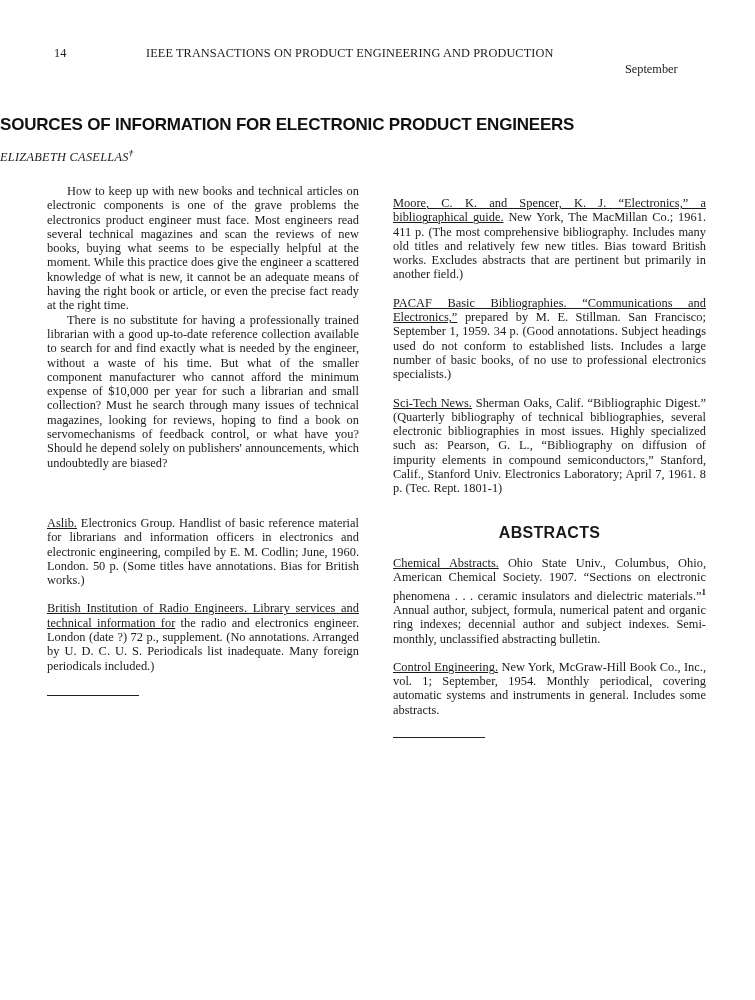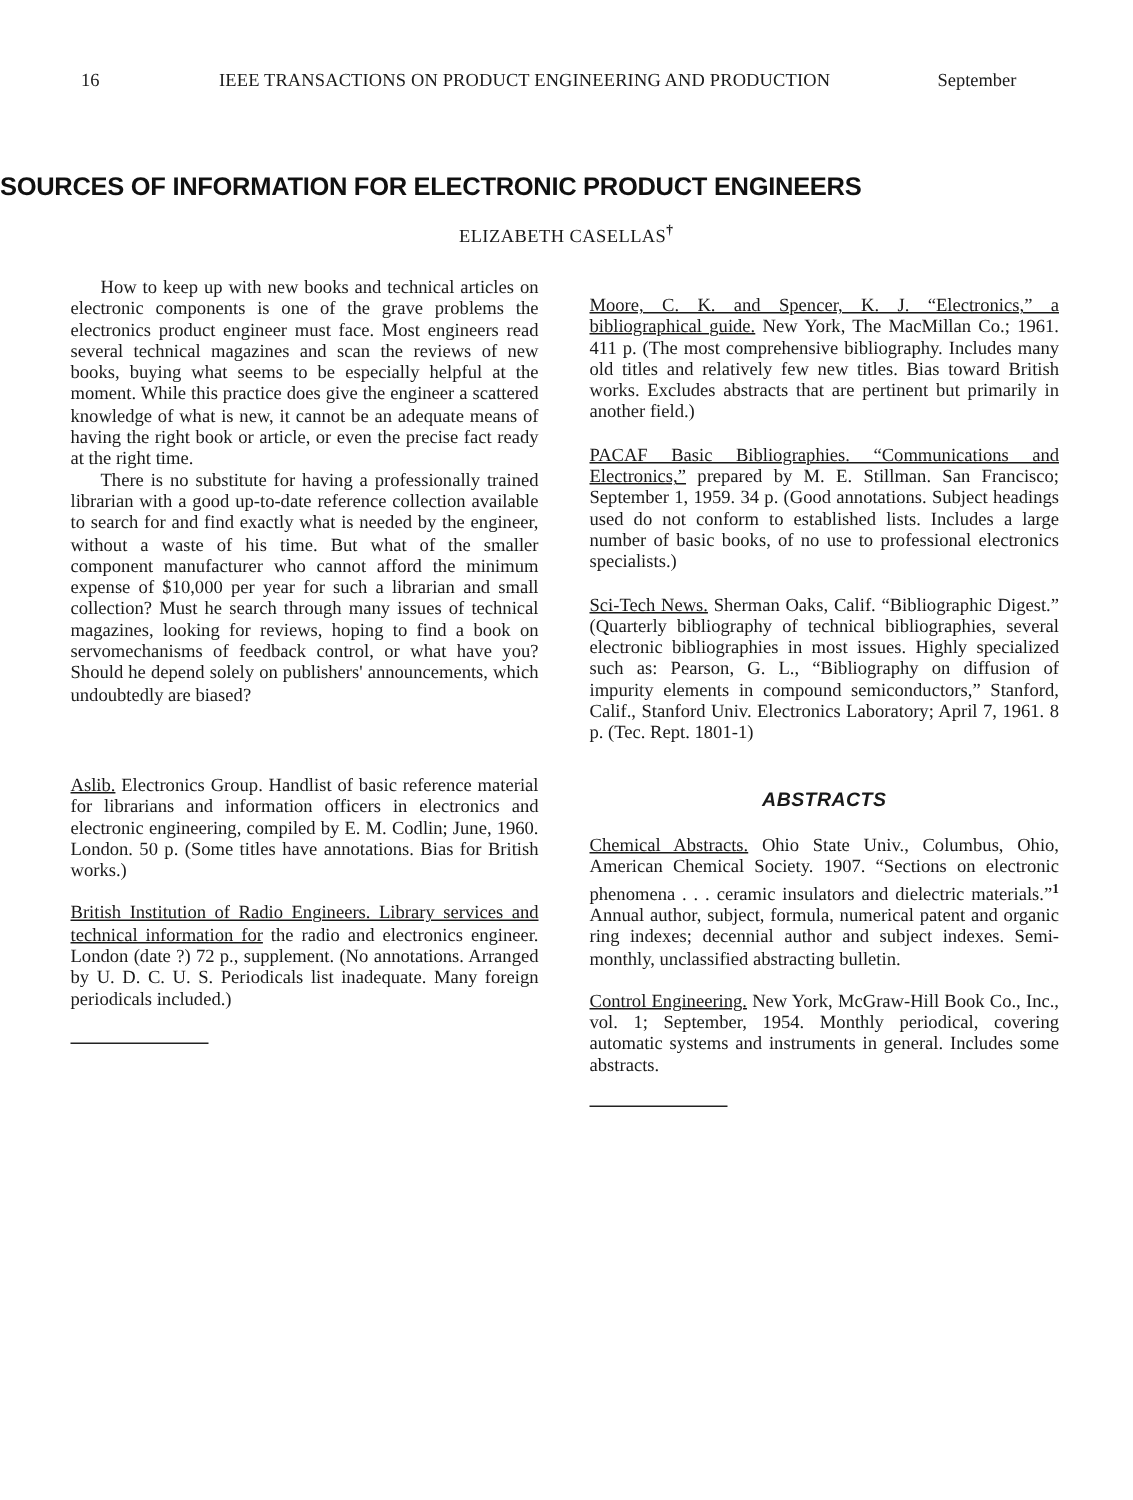--- a/index.html
+++ b/index.html
@@ -1,44 +1,44 @@
 <!DOCTYPE html>
 <html><head>
 <meta charset="utf-8">
 <style>
   html, body { margin:0; padding:0; background:#fff; }
   body { width:755px; height:1000px; position:relative; overflow:hidden; color:#1a1a1a;
          font-family:"Liberation Serif","DejaVu Serif",serif; }
   .running-head { position:absolute; top:46px; left:0; width:755px; height:18px; font-size:12.3px; }
   .running-head .pg { position:absolute; left:54px; top:0; }
   .running-head .journal { position:absolute; left:146px; top:0; letter-spacing:0.1px; }
-  .running-head .month { position:absolute; left:625px; top:0; }
+  .running-head .month { position:absolute; left:625px; top:16px; }
   .title { position:absolute; top:115px; left:0; width:755px; text-align:left;
            font-family:"Liberation Sans","DejaVu Sans",sans-serif; font-weight:bold; font-size:17px;
            letter-spacing:-0.2px; color:#111; }
-  .author { position:absolute; top:148px; left:0; width:755px; text-align:center; font-size:12.3px; letter-spacing:0.3px; }
+  .author { position:absolute; top:148px; left:0; width:755px; font-size:12.3px; letter-spacing:0.3px;font-style:italic; }
   .author sup { font-size:9px; font-weight:bold; }
   .col { position:absolute; font-size:12.4px; line-height:14.3px; }
   .col-left { left:47px; top:184px; width:312px; }
   .col-right { left:377px; top:196px; width:313px;margin-left:16px; }
   p { margin:0; text-align:justify; }
   .indent { text-indent:20px; }
   .gap { height:14px; }
-  .section-head { font-family:"Liberation Sans","DejaVu Sans",sans-serif; font-weight:bold; font-size:13px;
-                  text-align:center; letter-spacing:0.3px;font-style:italic; }
+  .section-head { font-family:"Liberation Sans","DejaVu Sans",sans-serif; font-weight:bold; font-size:16px;
+                  text-align:center; letter-spacing:0.3px; }
   .ul { text-decoration:underline; text-decoration-thickness:1px; }
   .fn-rule { width:92px; height:1px; background:#222; }
   .footnote { font-size:10.6px; line-height:12.6px; }
   .fn-sup { font-size:9px; vertical-align:super; font-weight:bold; }
 </style>
 </head>
 <body>
 
 <div class="running-head">
-  <span class="pg">16</span>
+  <span class="pg">14</span>
   <span class="journal">IEEE TRANSACTIONS ON PRODUCT ENGINEERING AND PRODUCTION</span>
   <span class="month">September</span>
 </div>
 
 <div class="title">SOURCES OF INFORMATION FOR ELECTRONIC PRODUCT ENGINEERS</div>
 <div class="author"><span>ELIZABETH CASELLAS</span><sup>†</sup></div>
 
 <div class="col col-left">
   <p class="indent">How to keep up with new books and technical articles on electronic components is one of the grave problems the electronics product engineer must face. Most engineers read several technical magazines and scan the reviews of new books, buying what seems to be especially helpful at the moment. While this practice does give the engineer a scattered knowledge of what is new, it cannot be an adequate means of having the right book or article, or even the precise fact ready at the right time.</p>
   <p class="indent">There is no substitute for having a professionally trained librarian with a good up-to-date reference collection available to search for and find exactly what is needed by the engineer, without a waste of his time. But what of the smaller component manufacturer who cannot afford the minimum expense of $10,000 per year for such a librarian and small collection? Must he search through many issues of technical magazines, looking for reviews, hoping to find a book on servomechanisms of feedback control, or what have you? Should he depend solely on publishers' announcements, which undoubtedly are biased?</p>

